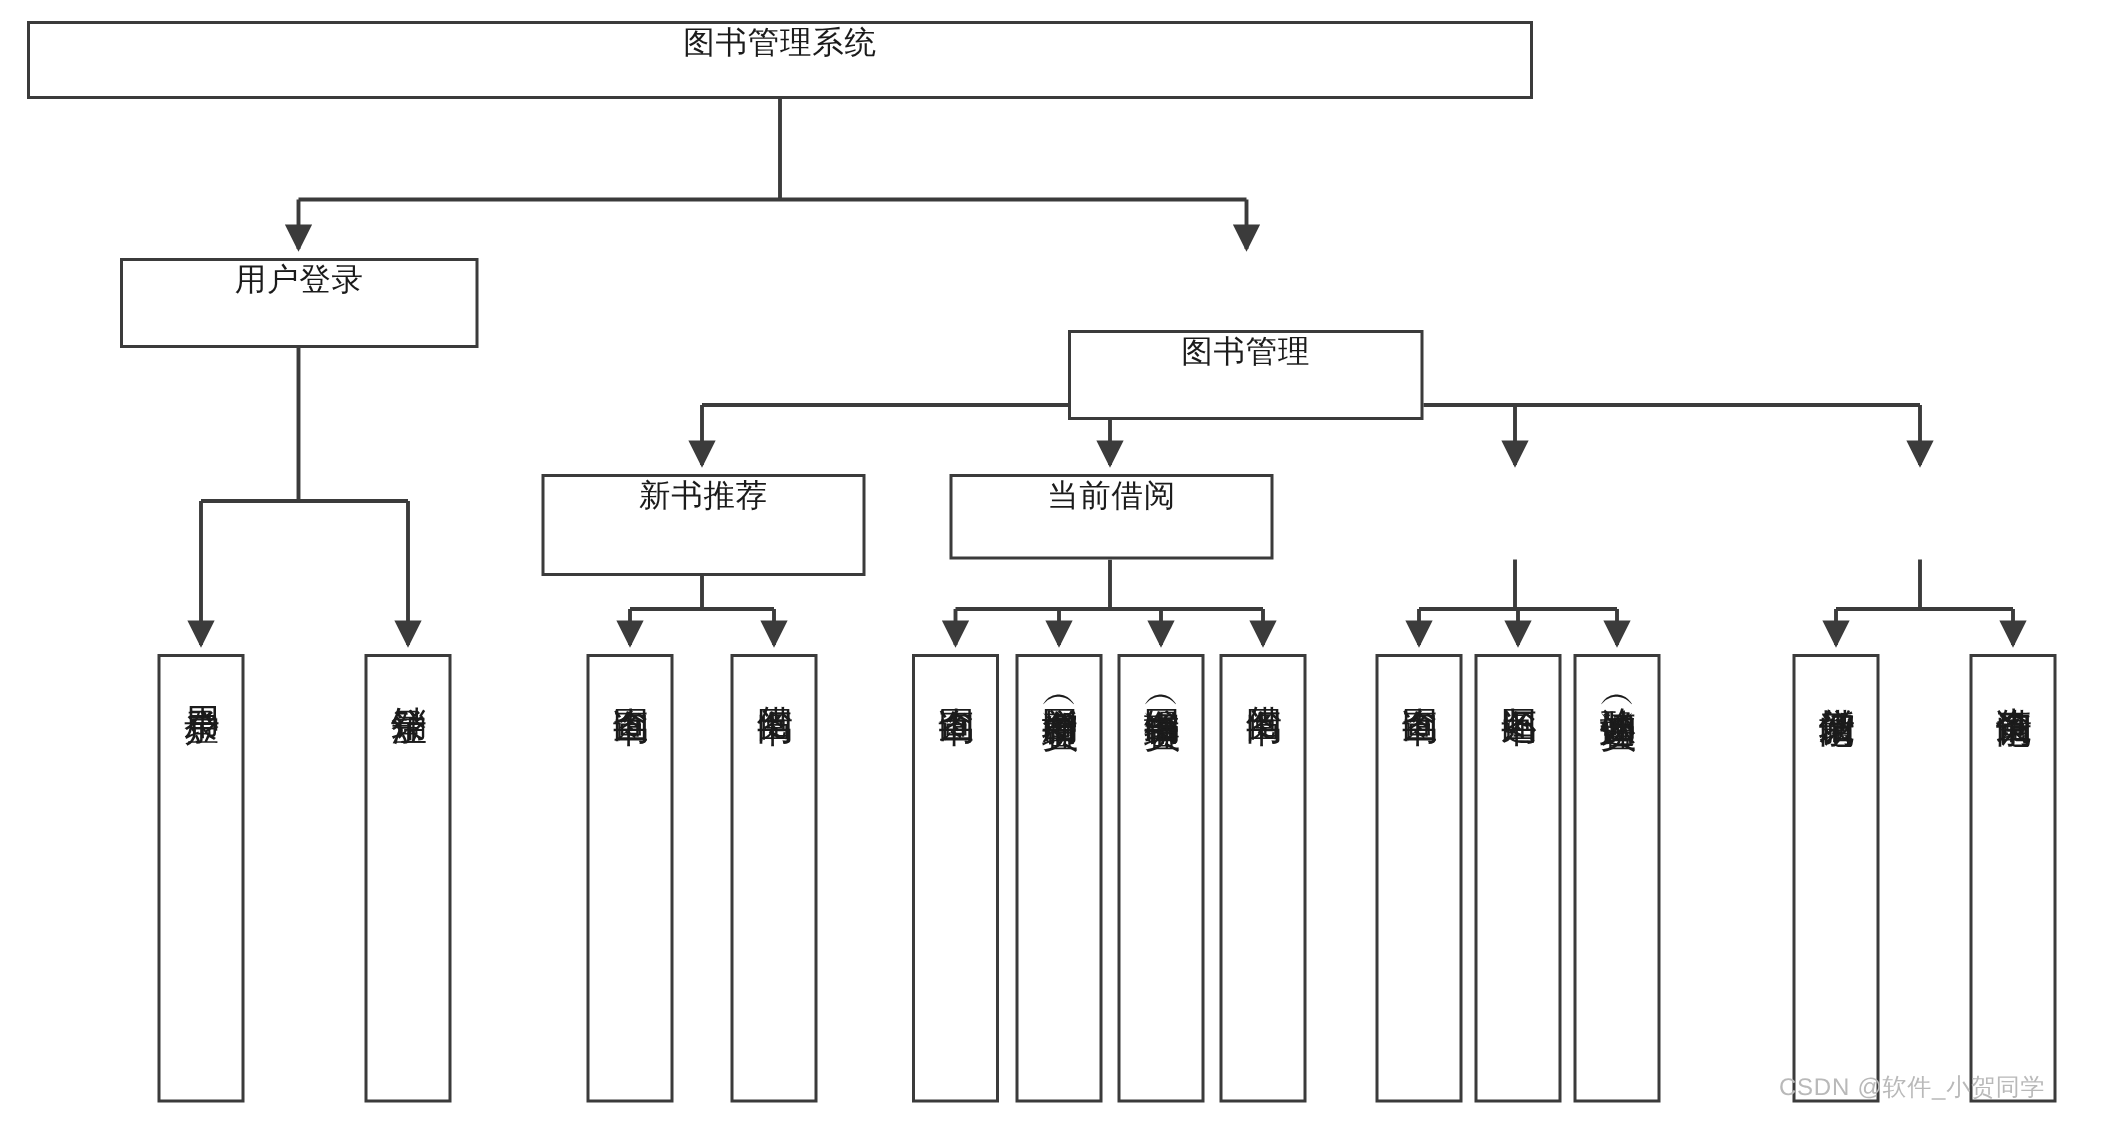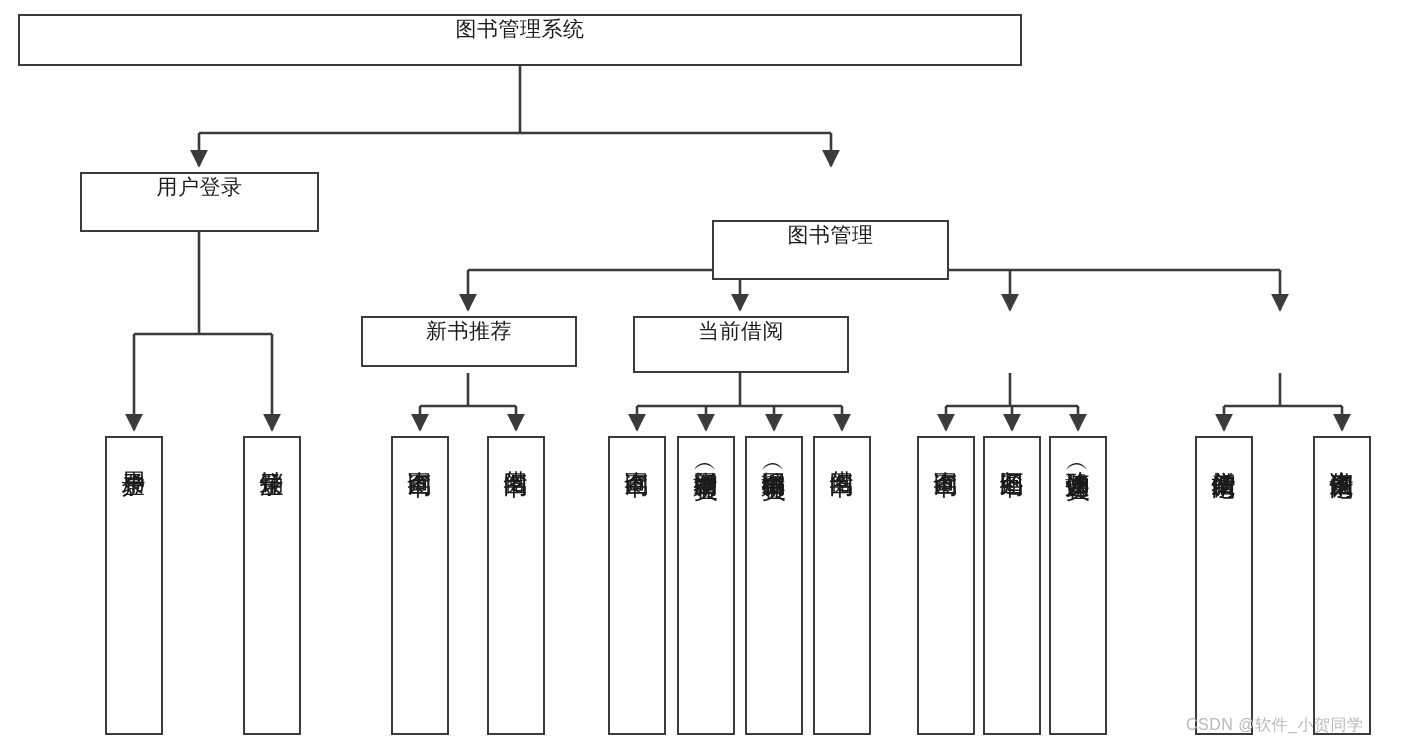--- a/index.html
+++ b/index.html
@@ -127,21 +127,21 @@
     <span class="label">图书管理系统</span>
   </div>
 
   <div class="node horiz" style="left:80px; top:172px; width:239px; height:60px;">
     <span class="label">用户登录</span>
   </div>
   <div class="node horiz" style="left:712px; top:188px; width:237px; height:60px;margin-top:32px;">
     <span class="label">图书管理</span>
   </div>
 
-  <div class="node horiz" style="left:361px; top:316px; width:216px; height:51px;">
+  <div class="node horiz" style="left:361px; top:316px; width:216px; height:68px;">
     <span class="label">新书推荐</span>
   </div>
   <div class="node horiz" style="left:633px; top:316px; width:216px; height:57px;">
     <span class="label">当前借阅</span>
   </div>
 
   <div class="node vert" style="left:105px; top:436px; width:58px; height:299px;">
     <span class="label">用户登录</span>
   </div>
   <div class="node vert" style="left:243px; top:436px; width:58px; height:299px;">

